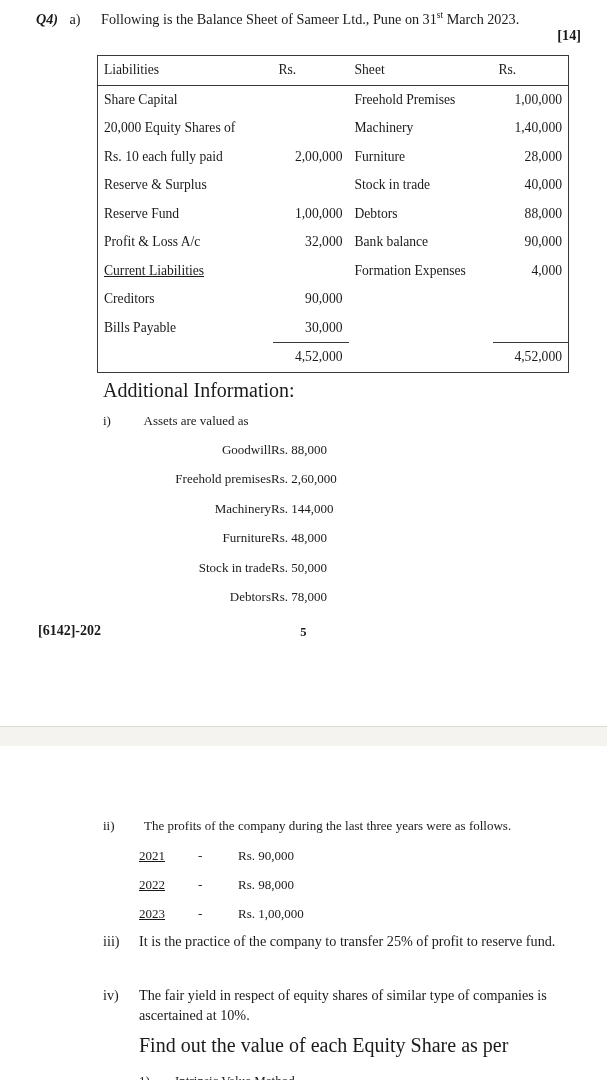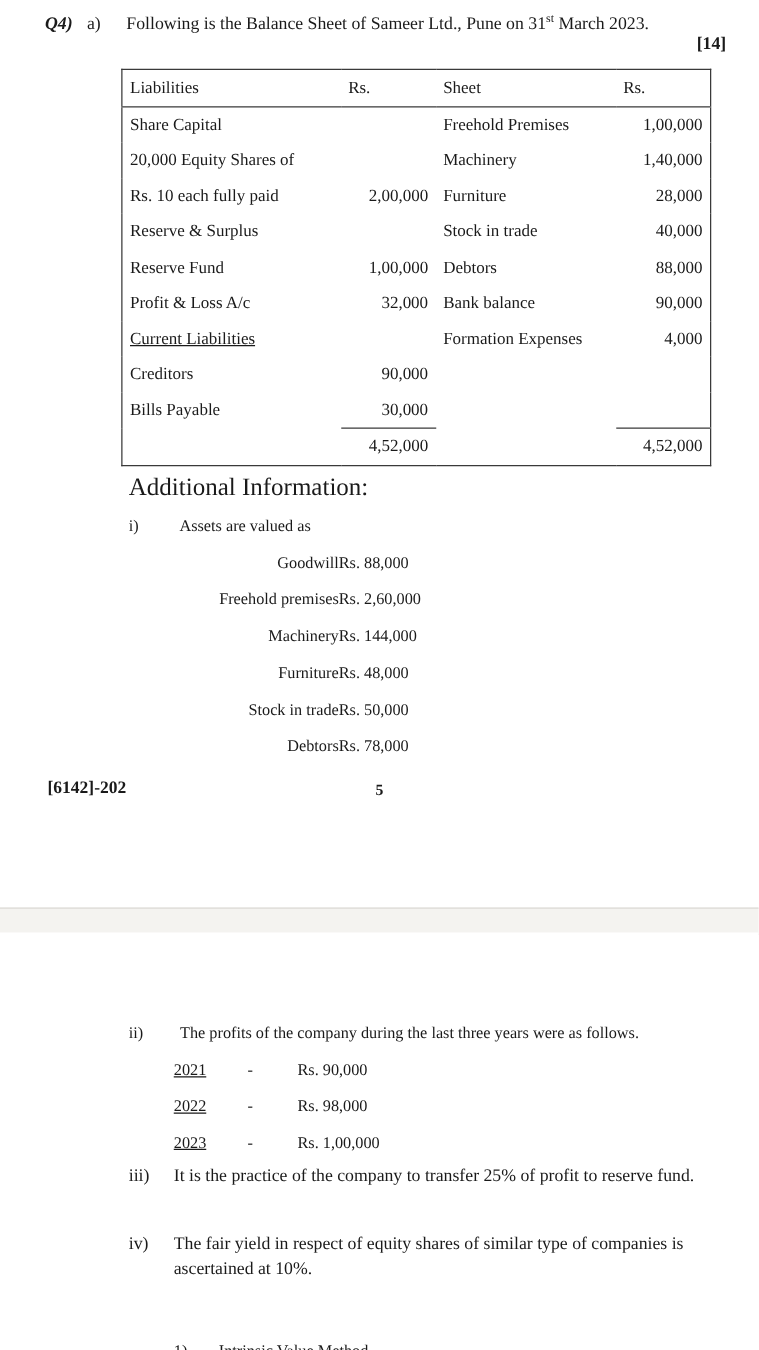--- a/index.html
+++ b/index.html
@@ -309,17 +309,18 @@
   <div class="para" style="left:103px; top:186px; width:482px;">
     <span class="marker">iii)</span>
     <span class="ptxt">It is the practice of the company to transfer 25% of profit to reserve fund.</span>
   </div>
 
   <div class="para" style="left:103px; top:240px; width:486px;">
     <span class="marker">iv)</span>
     <span class="ptxt">The fair yield in respect of equity shares of similar type of companies is ascertained at 10%.</span>
   </div>
 
+  <div class="blk" style="left:139px; top:290px;">Find out the value of each Equity Share as per</div>
 
   <div id="methods-host">
       <div class="list-row" style="left: 139px; top: 325px;"><span class="rn-narrow">1)</span><span>Intrinsic Value Method</span></div>
     </div>
 </div>
 
 </body></html>

